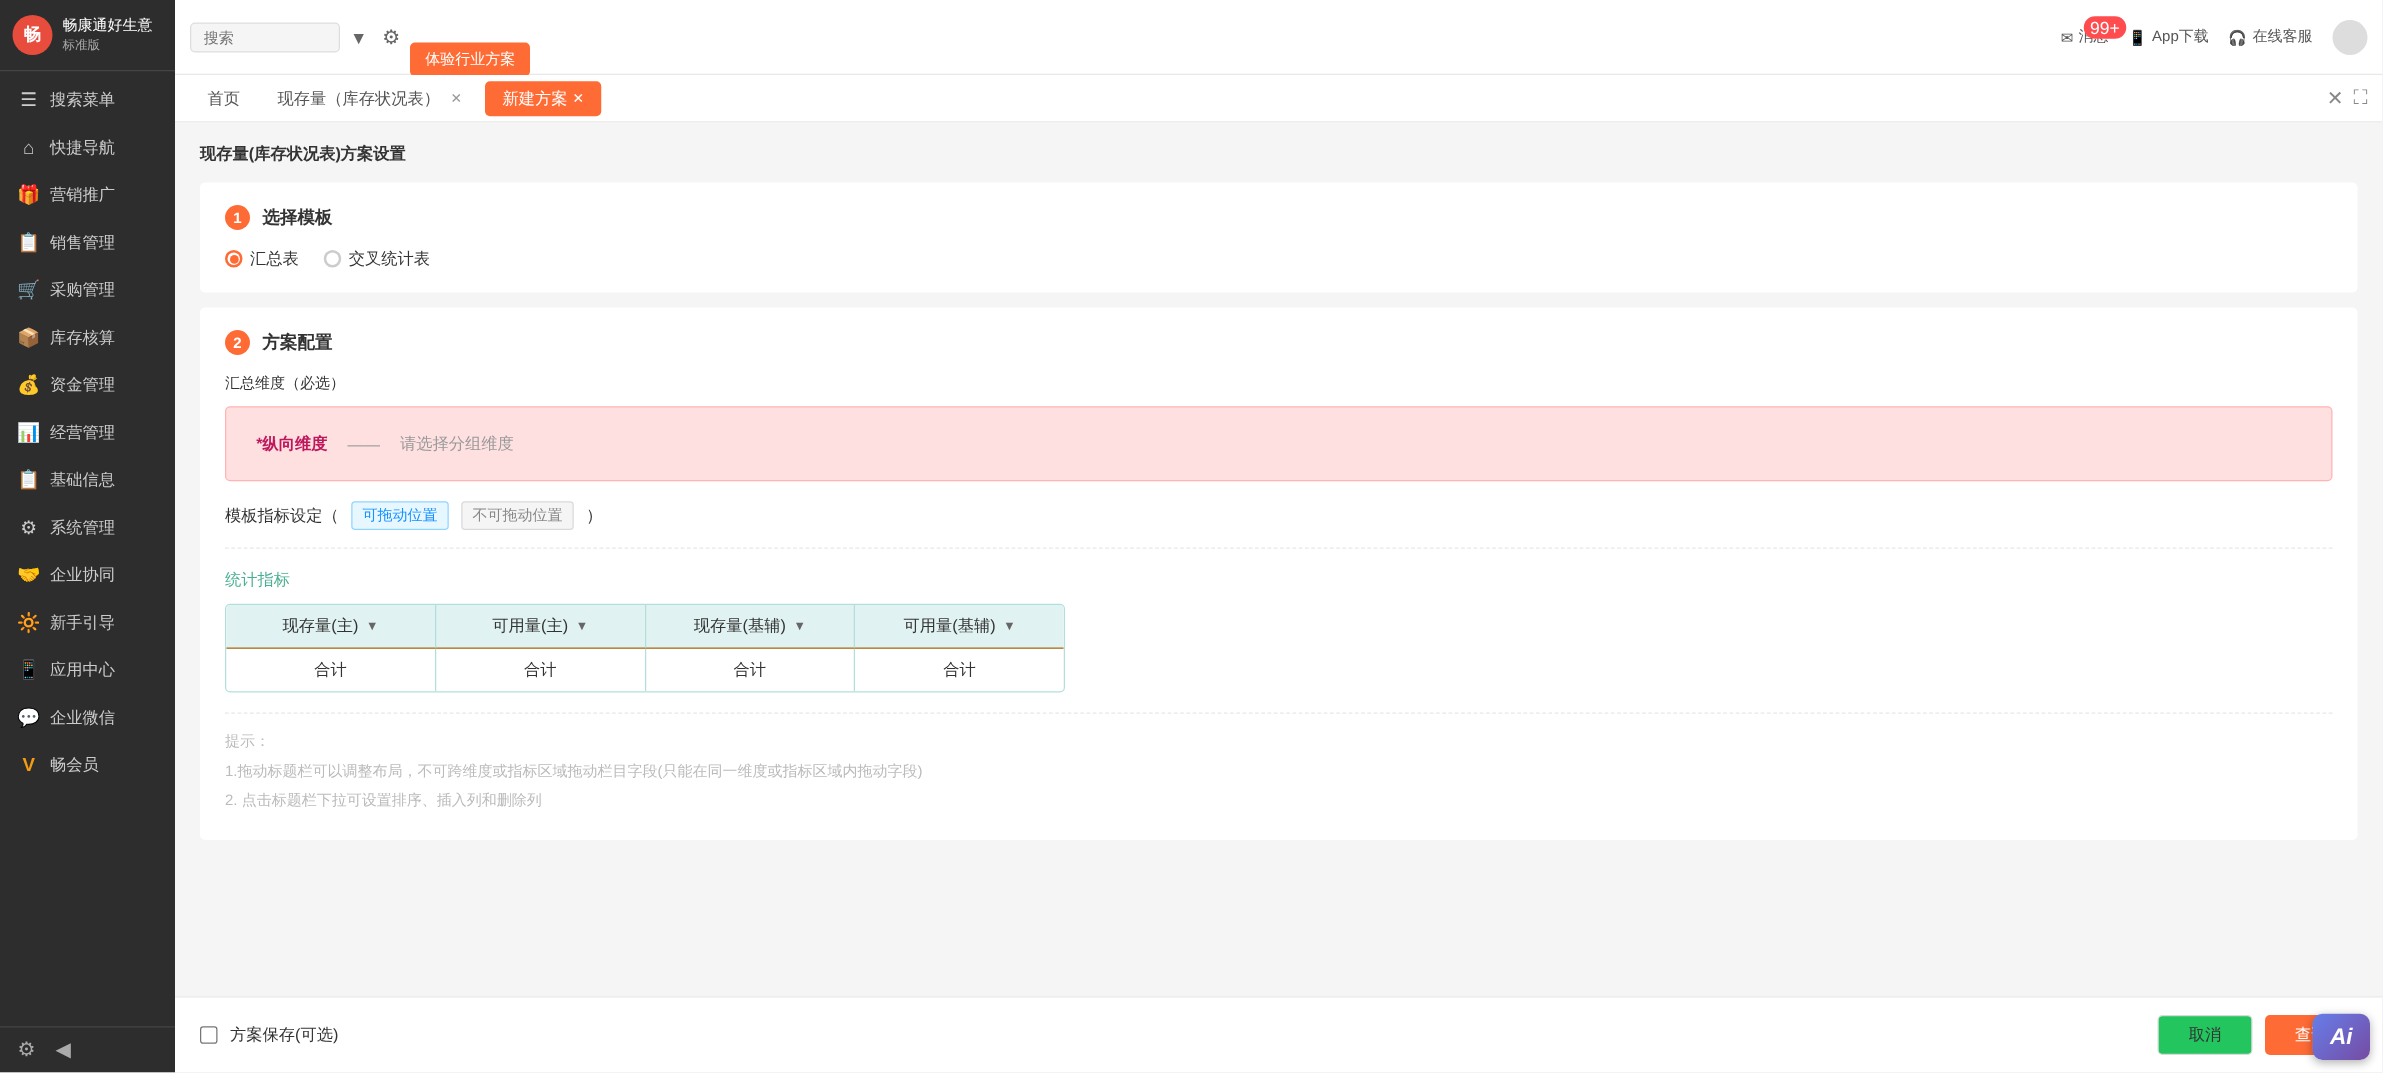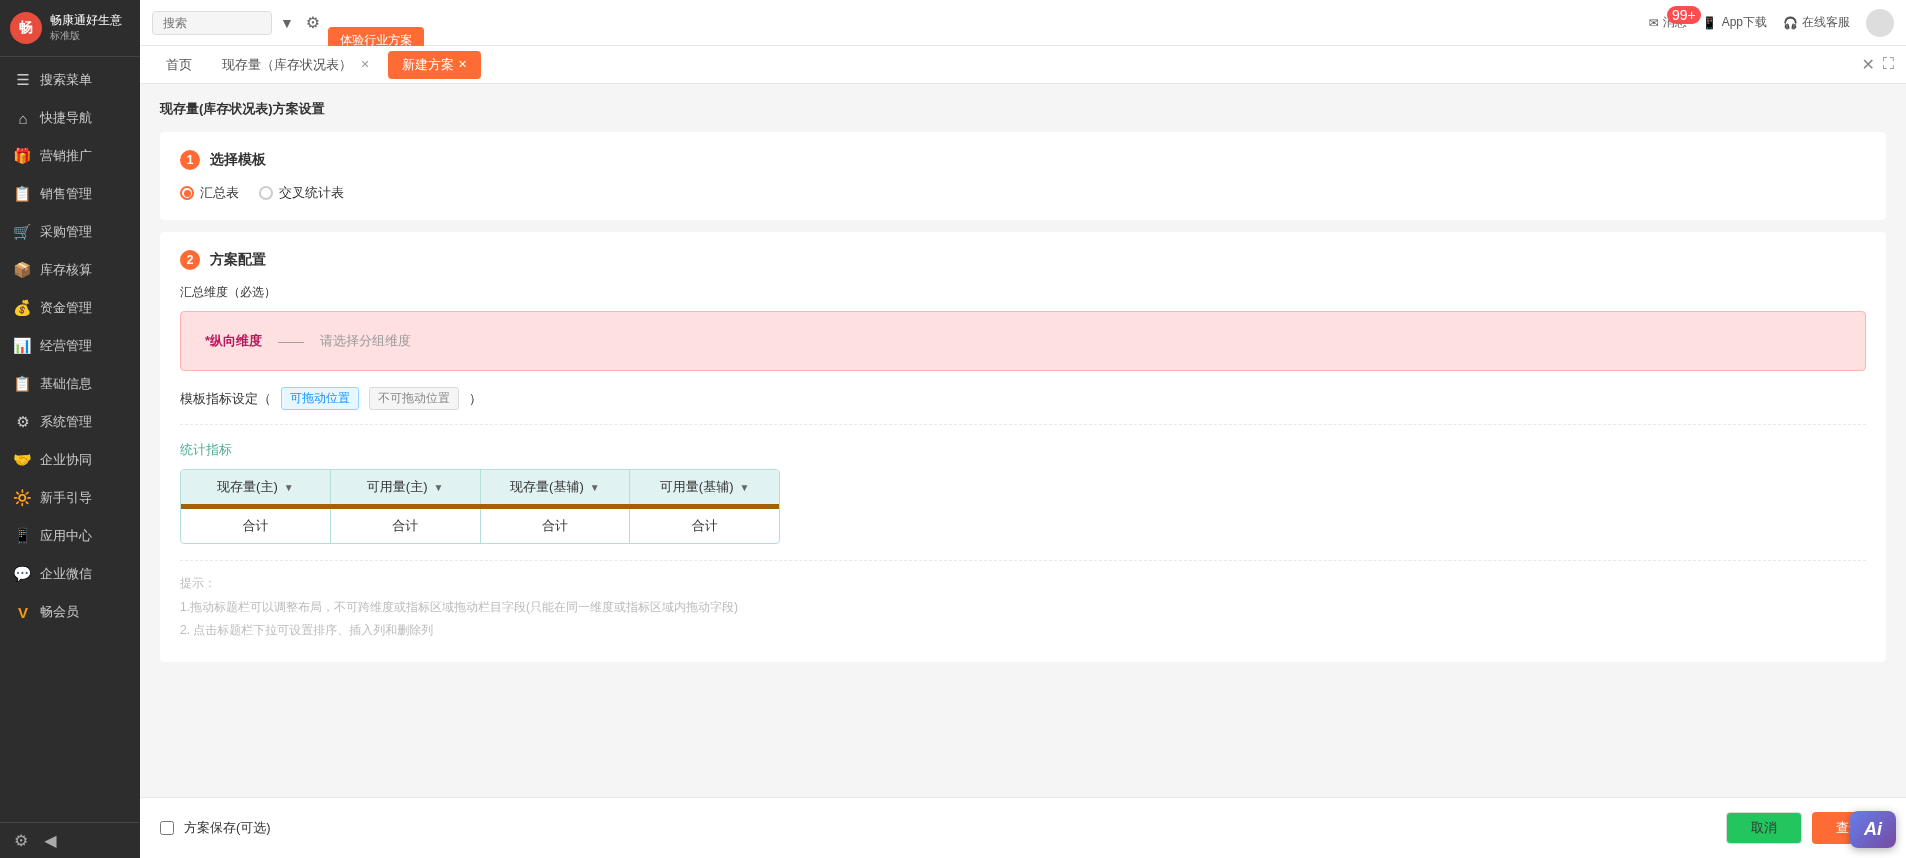--- a/index.html
+++ b/index.html
@@ -58,21 +58,21 @@
       flex: 1;
       display: flex;
       flex-direction: column;
       height: 100%;
       overflow: hidden;
     }
 
     
     .topbar {
       background: #fff;
-      height: 46px;
+      height: 60px;
       display: flex;
       align-items: center;
       padding: 0 12px;
       border-bottom: 1px solid #e8e8e8;
       gap: 8px;
       flex-shrink: 0;
     }
     .topbar-search {
       background: #f5f5f5;
       border: 1px solid #ddd;
@@ -245,42 +245,42 @@
       font-size: 12px;
     }
 
     
     .stats-section {}
     .stats-title { color: #4caf93; font-size: 13px; margin-bottom: 10px; }
     .stats-table {
       border: 1px solid #b2dfdb;
       border-radius: 4px;
       overflow: hidden;
-      width: 600px;
+      width: 672px;
     }
     .stats-header-row {
       display: flex;
       background: #e0f2f1;
     }
     .stats-header-cell {
       flex: 1;
       padding: 8px 12px;
       display: flex;
       align-items: center;
       justify-content: center;
       gap: 6px;
       font-size: 13px;
       color: #333;
       border-right: 1px solid #b2dfdb;
     }
     .stats-header-cell:last-child { border-right: none; }
     .stats-header-cell .dropdown-arrow { font-size: 10px; color: #666; cursor: pointer; }
     .stats-data-row {
       display: flex;
-      border-top: 5px solid #a16207;
+      border-top: 1px solid #a16207;
     }
     .stats-data-cell {
       flex: 1;
       padding: 8px 12px;
       text-align: center;
       font-size: 13px;
       color: #333;
       border-right: 1px solid #b2dfdb;
     }
     .stats-data-cell:last-child { border-right: none; }

